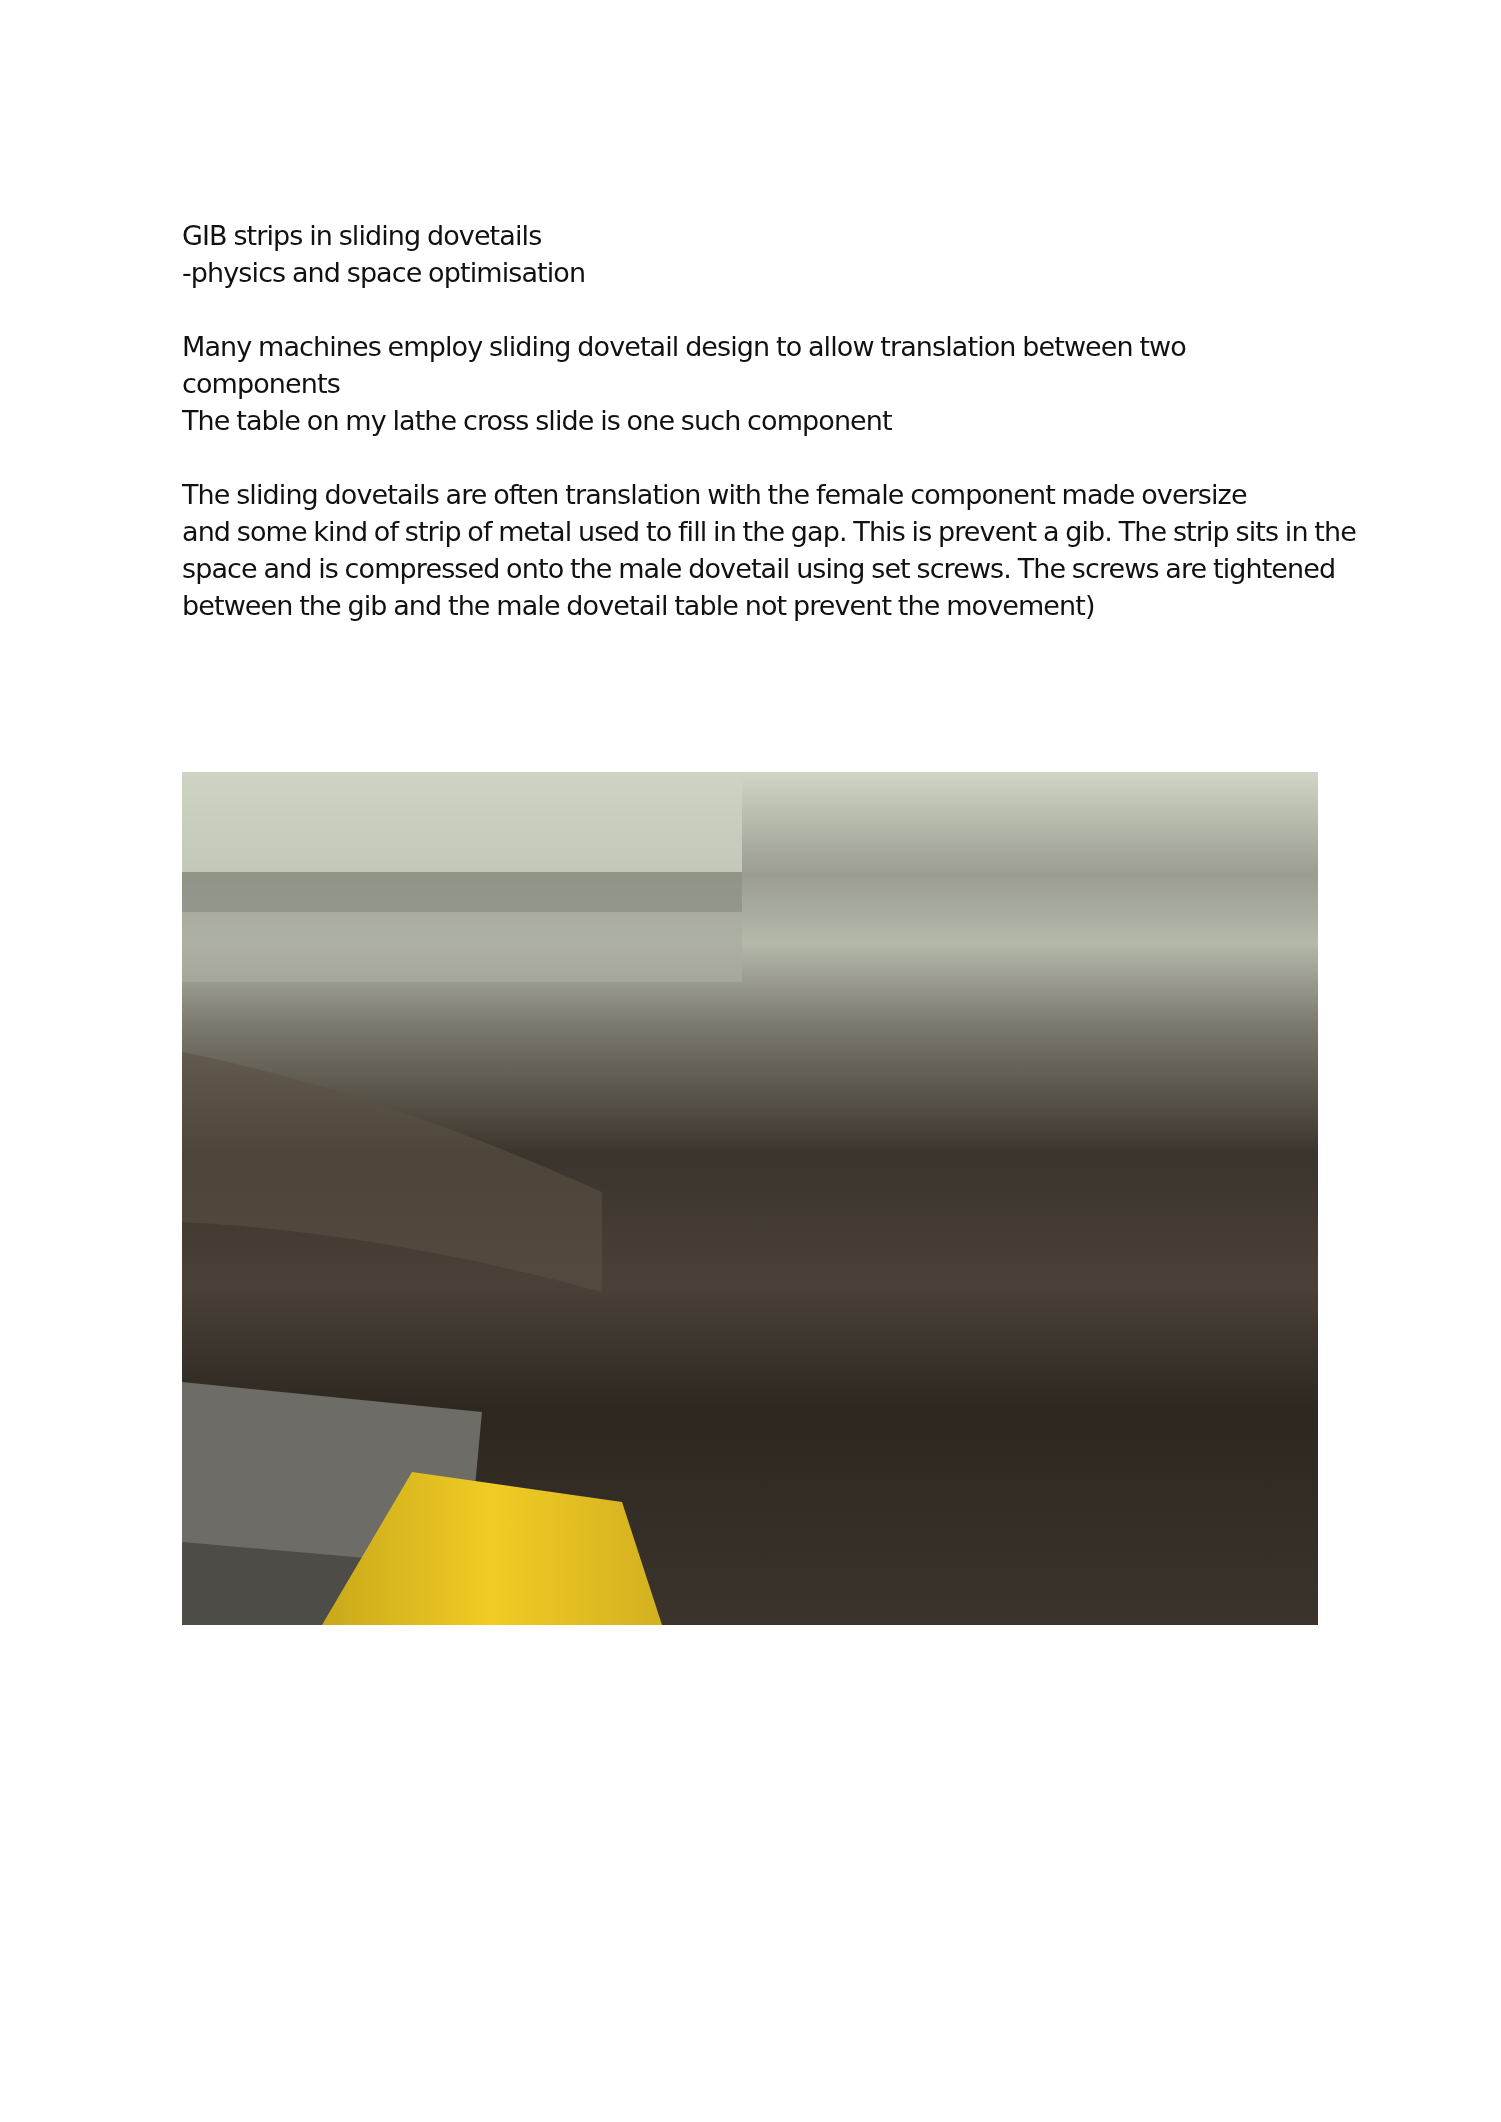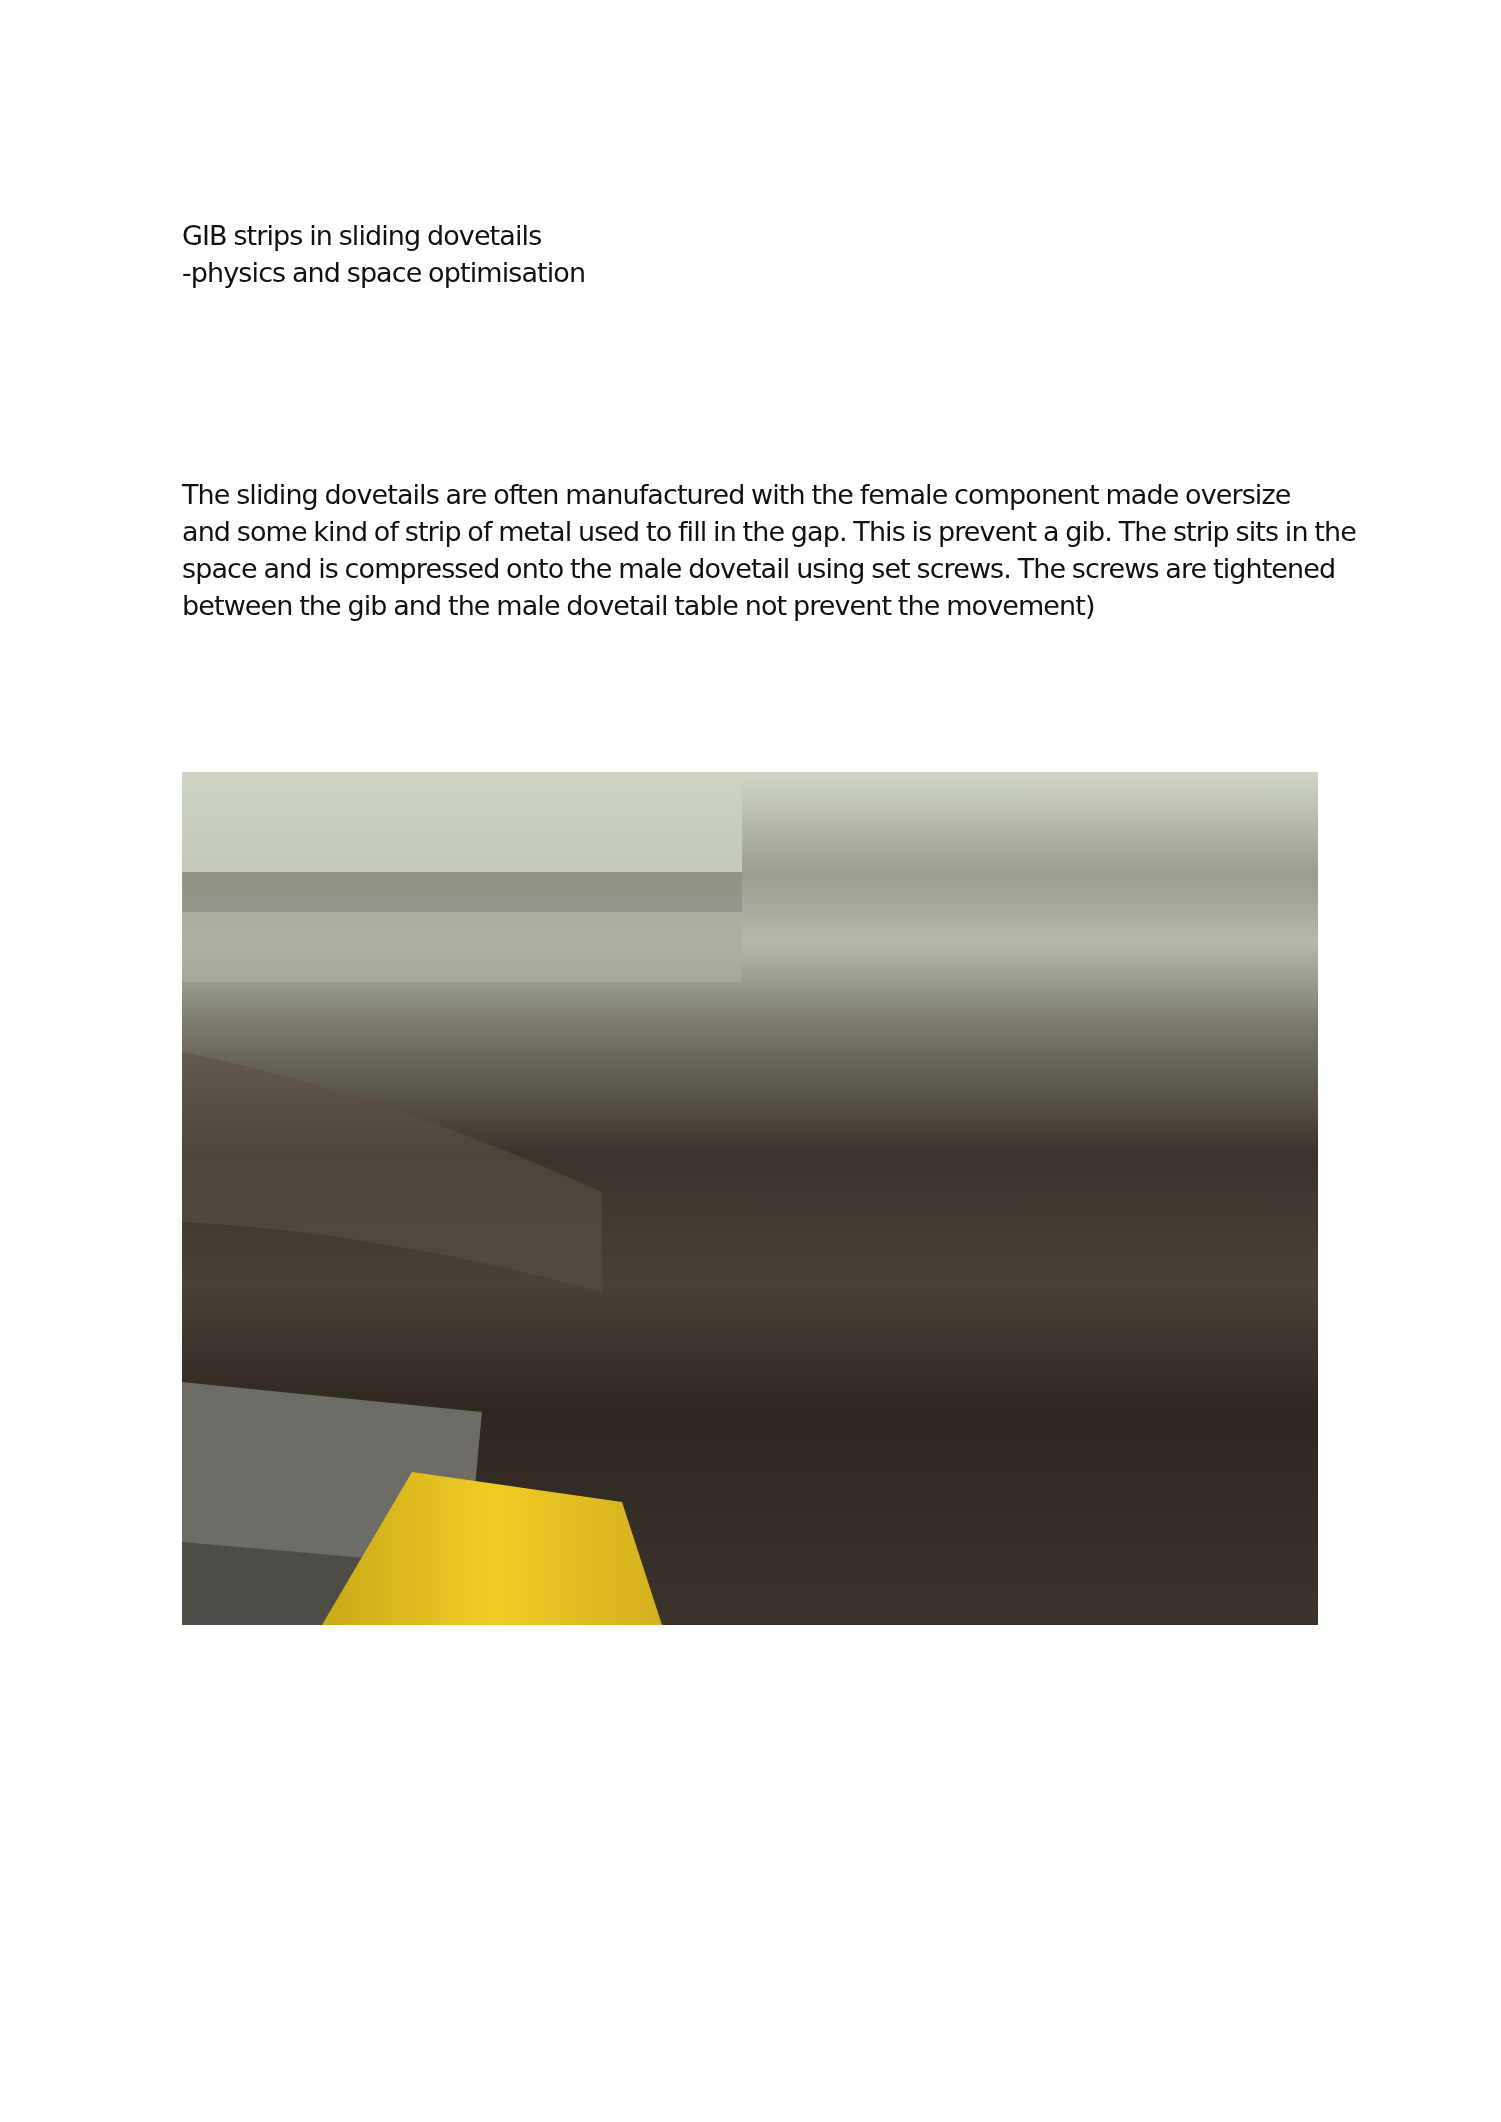--- a/index.html
+++ b/index.html
@@ -21,23 +21,28 @@
 </head>
 <body>
 
 <div class="page">
 
   <div class="text-block" id="title-block">
     <p>GIB strips in sliding dovetails</p>
     <p>-physics and space optimisation</p>
   </div>
 
+  <div class="text-block" id="intro-block">
+    <p>Many machines employ sliding dovetail design to allow translation between two</p>
+    <p>components</p>
+    <p>The table on my lathe cross slide is one such component</p>
+  </div>
 
   <div class="text-block" id="gib-block">
-    <p>The sliding dovetails are often manufactured with the female component made oversize</p>
+    <p>The sliding dovetails are often translation with the female component made oversize</p>
     <p>and some kind of strip of metal used to fill in the gap. This is prevent a gib. The strip sits in the</p>
     <p>space and is compressed onto the male dovetail using set screws. The screws are tightened</p>
     <p>between the gib and the male dovetail table not prevent the movement)</p>
   </div>
 
   <div class="photo">
     <svg viewBox="0 0 1136 853" xmlns="http://www.w3.org/2000/svg">
       <defs>
         <linearGradient id="bgTop" x1="0" y1="0" x2="0" y2="1">
           <stop offset="0" stop-color="#d0d6c6"></stop>

